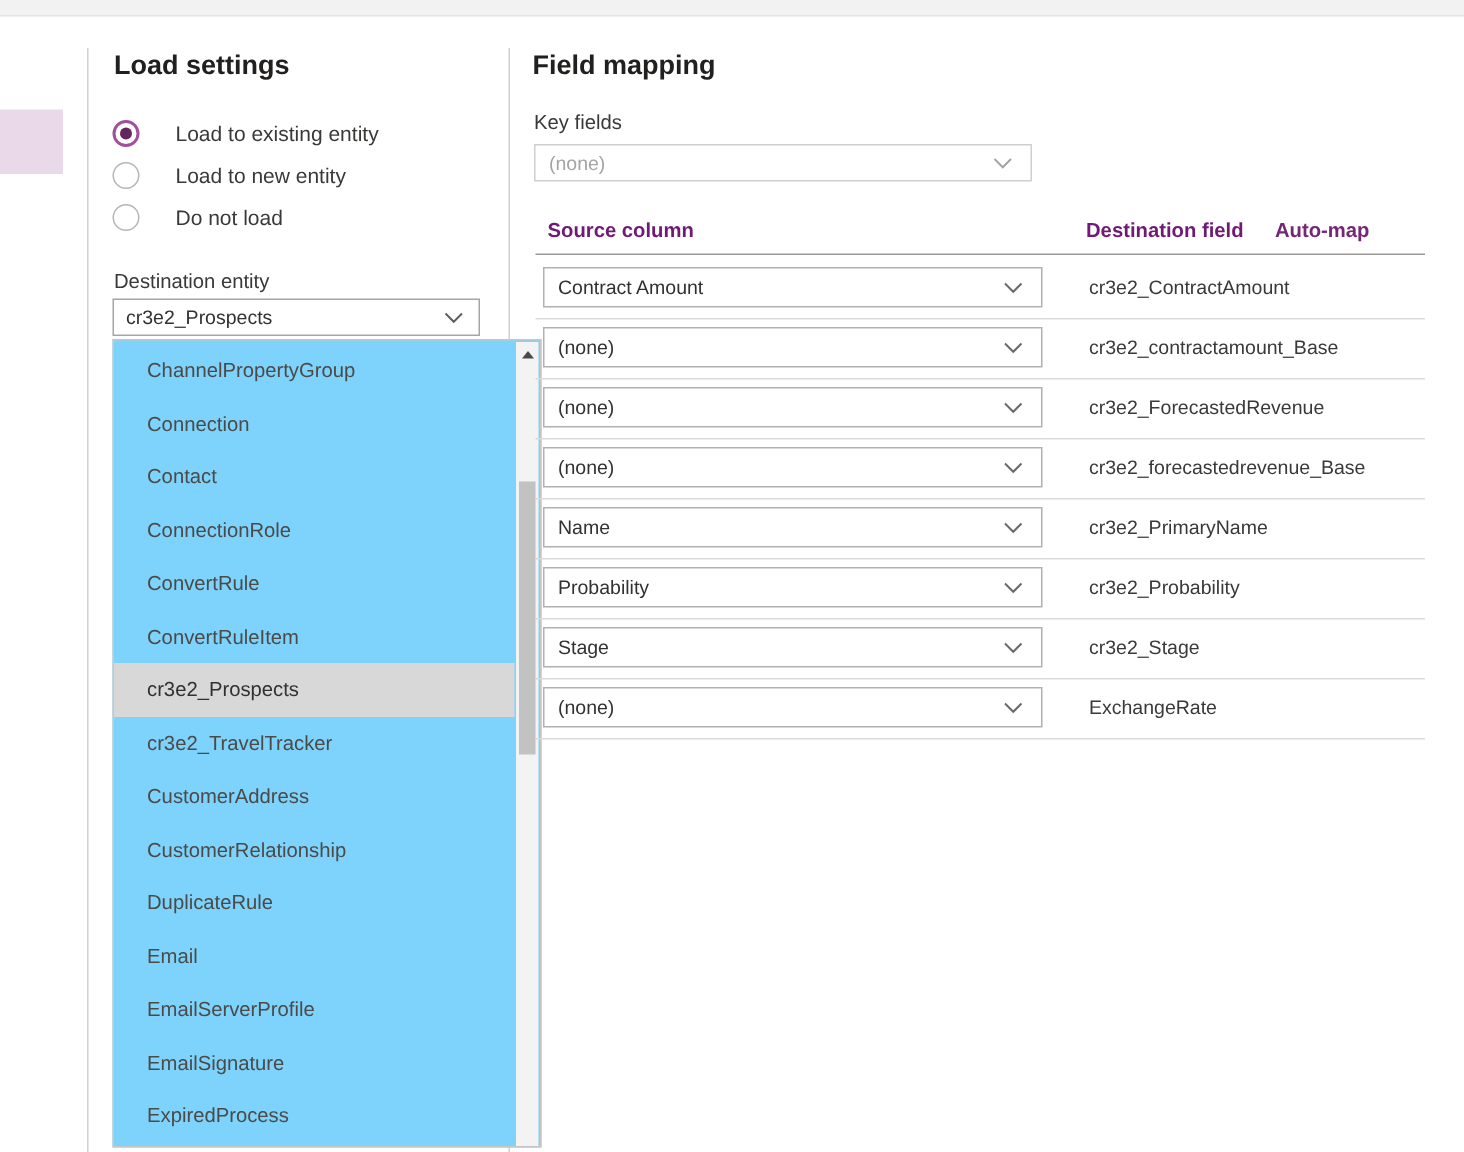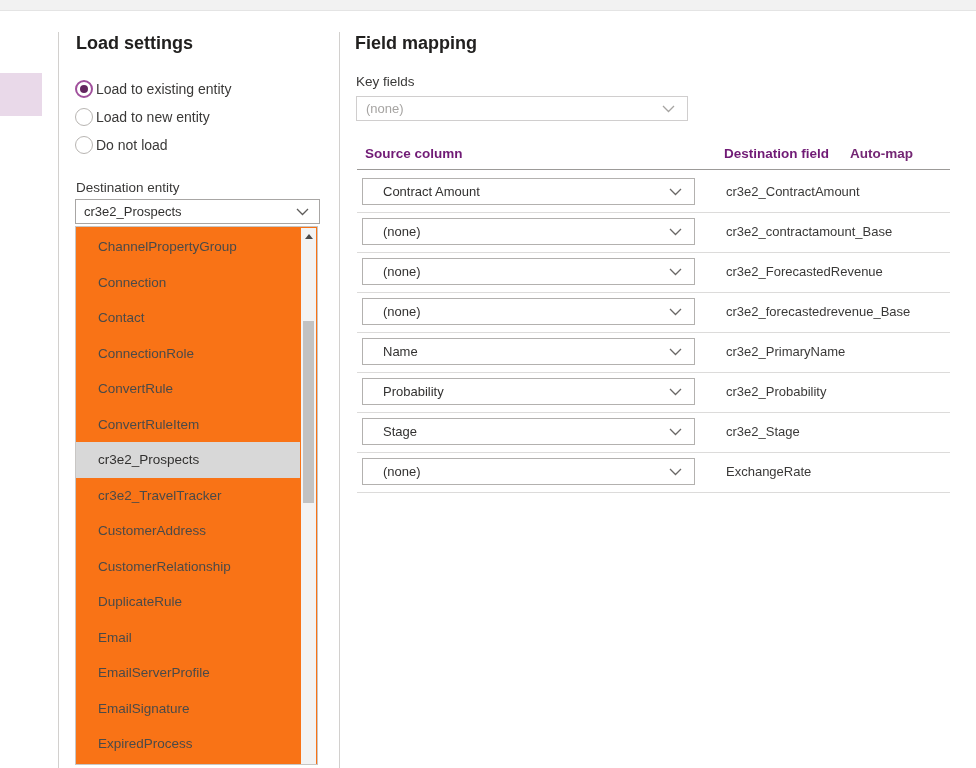--- a/index.html
+++ b/index.html
@@ -11,47 +11,47 @@
   .abs{position:absolute;}
   
   .top-strip{left:0;top:0;width:976px;height:10px;background:#f2f2f2;border-bottom:1px solid #e4e4e4;}
   .lavender{left:0;top:73px;width:42px;height:43px;background:#e9d9e9;}
   .vdiv{top:32px;bottom:0;width:1px;background:#d2d0ce;}
   
   .panel-title{font-size:18px;font-weight:bold;color:#21201f;}
   .small-label{font-size:13.5px;color:#3a3938;text-align:right;}
   
   #radio-group{left:75px;top:75px;width:250px;}
-  .radio-row{height:28px;display:flex;align-items:center;gap:3px;cursor:default;}
+  .radio-row{height:28px;display:flex;align-items:center;gap:24px;cursor:default;}
   .radio{width:16px;height:16px;border-radius:50%;border:1px solid #b8b5b2;background:#fff;box-sizing:content-box;flex:0 0 auto;}
   .radio.selected{width:14px;height:14px;border:2px solid #a0509c;position:relative;}
   .radio.selected::after{content:'';position:absolute;left:3px;top:3px;width:8px;height:8px;border-radius:50%;background:#63265f;}
   .radio-label{font-size:14px;color:#3a3938;}
   
   .combo{display:flex;align-items:center;justify-content:space-between;background:#fff;box-sizing:border-box;}
   .combo .combo-val{font-size:13px;color:#323130;white-space:nowrap;overflow:hidden;}
   .combo.disabled .combo-val{color:#a6a4a2;}
   #dest-combo{left:75px;top:199px;width:245px;height:25px;border:1px solid #a8a6a4;padding:0 10px 0 8px;}
   #keyfields-combo{left:356px;top:96px;width:332px;height:25px;border:1px solid #d0cece;padding:0 12px 0 9px;}
   
-  .listbox{left:75px;top:226px;width:243px;height:539px;border:1px solid #c8c6c4;box-sizing:border-box;background:#f97316;overflow:hidden;}
+  .listbox{left:75px;top:226px;width:286px;height:539px;border:1px solid #c8c6c4;box-sizing:border-box;background:#7dd3fc;overflow:hidden;}
   #entity-items{position:absolute;left:0;top:2px;width:calc(100% - 17px);}
   .entity-item{height:35.5px;display:flex;align-items:center;padding-left:22px;font-size:13.5px;color:#4b4a48;cursor:default;}
   .entity-item.selected{background:#d8d8d8;color:#323130;}
   .sb{position:absolute;top:1px;right:1px;bottom:0;width:15px;background:#f3f3f3;}
   .sb-arrow{position:absolute;top:0;left:0;width:15px;height:16px;display:flex;align-items:center;justify-content:center;}
   .sb-arrow::after{content:'';width:0;height:0;border-left:4px solid transparent;border-right:4px solid transparent;border-bottom:5px solid #4a4a4a;}
   .sb-thumb{position:absolute;left:2px;top:93px;width:11px;height:182px;background:#c2c2c2;}
   
   .col-header{font-size:13.5px;font-weight:bold;color:#701a75;}
   #automap{color:#742774;font-weight:bold;font-size:13.5px;text-align:left;cursor:pointer;}
   .header-underline{left:357px;top:169px;width:593px;height:1px;background:#9c9a98;}
   #map-rows{left:357px;top:177px;width:593px;}
   .map-row{position:relative;height:40px;}
-  .row-dd{position:absolute;left:5px;top:1px;width:333px;height:27px;border:1px solid #b3b1af;box-sizing:border-box;display:flex;align-items:center;justify-content:space-between;padding:0 12px 0 20px;background:#fff;gap:24px;}
+  .row-dd{position:absolute;left:5px;top:1px;width:333px;height:27px;border:1px solid #b3b1af;box-sizing:border-box;display:flex;align-items:center;justify-content:space-between;padding:0 12px 0 9px;background:#fff;gap:24px;}
   .row-dd .dd-val{font-size:13px;color:#323130;}
   .dest-val{position:absolute;left:369px;top:1px;height:27px;display:flex;align-items:center;font-size:13px;color:#3a3938;}
   .row-sep{position:absolute;left:0;top:35px;width:100%;height:1px;background:#dcdbda;}
 </style>
 </head>
 <body>
 
 <div class="abs top-strip"></div>
 <div class="abs lavender"></div>
 <div class="abs vdiv" style="left:58px"></div>

